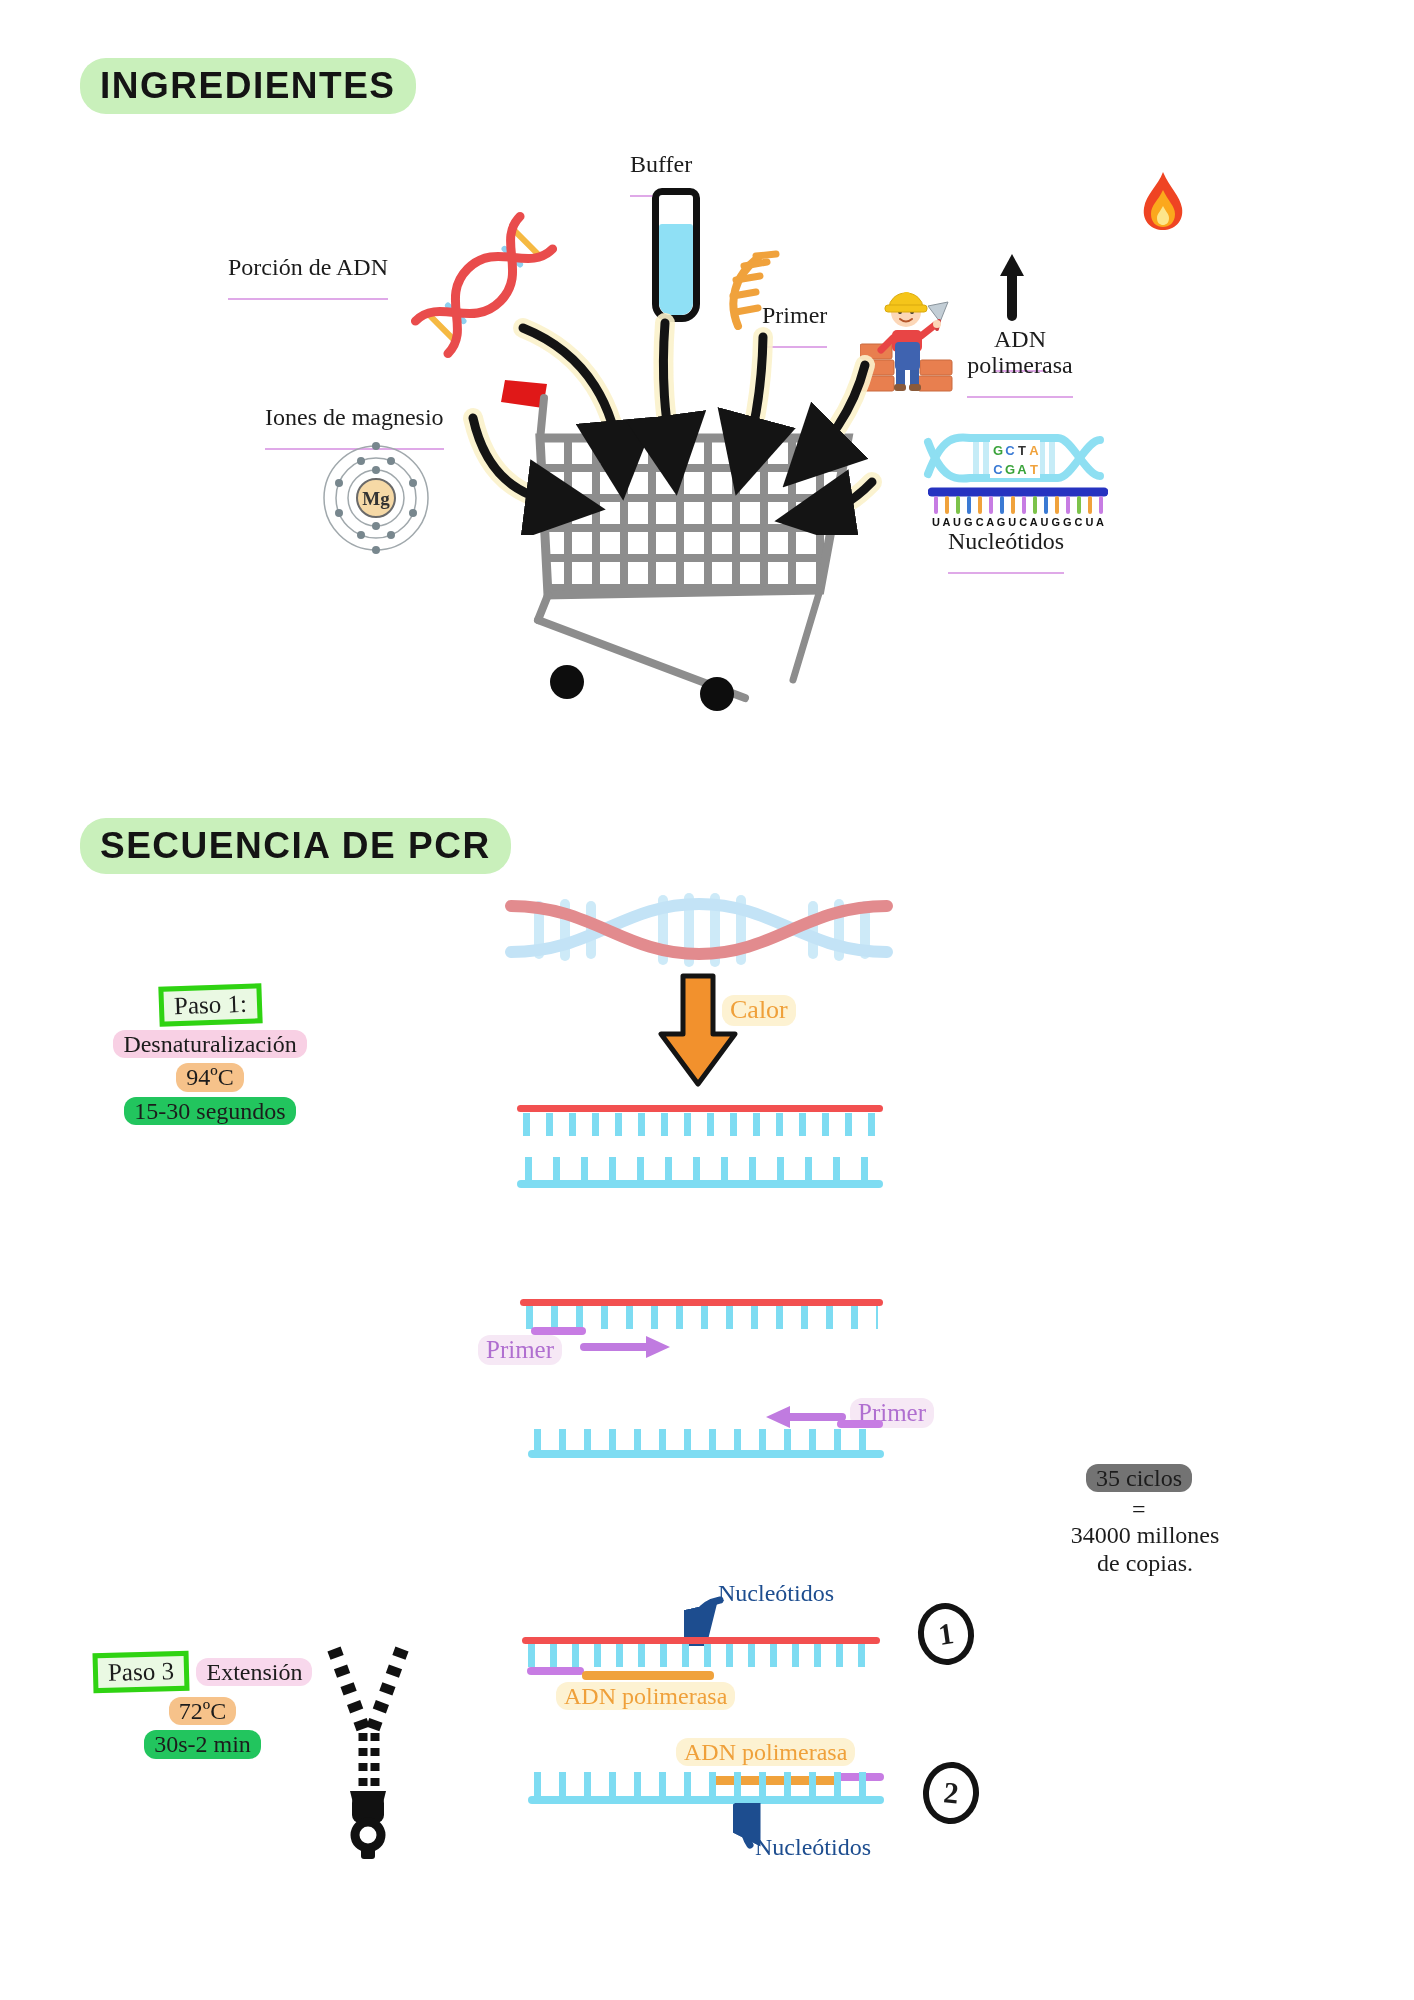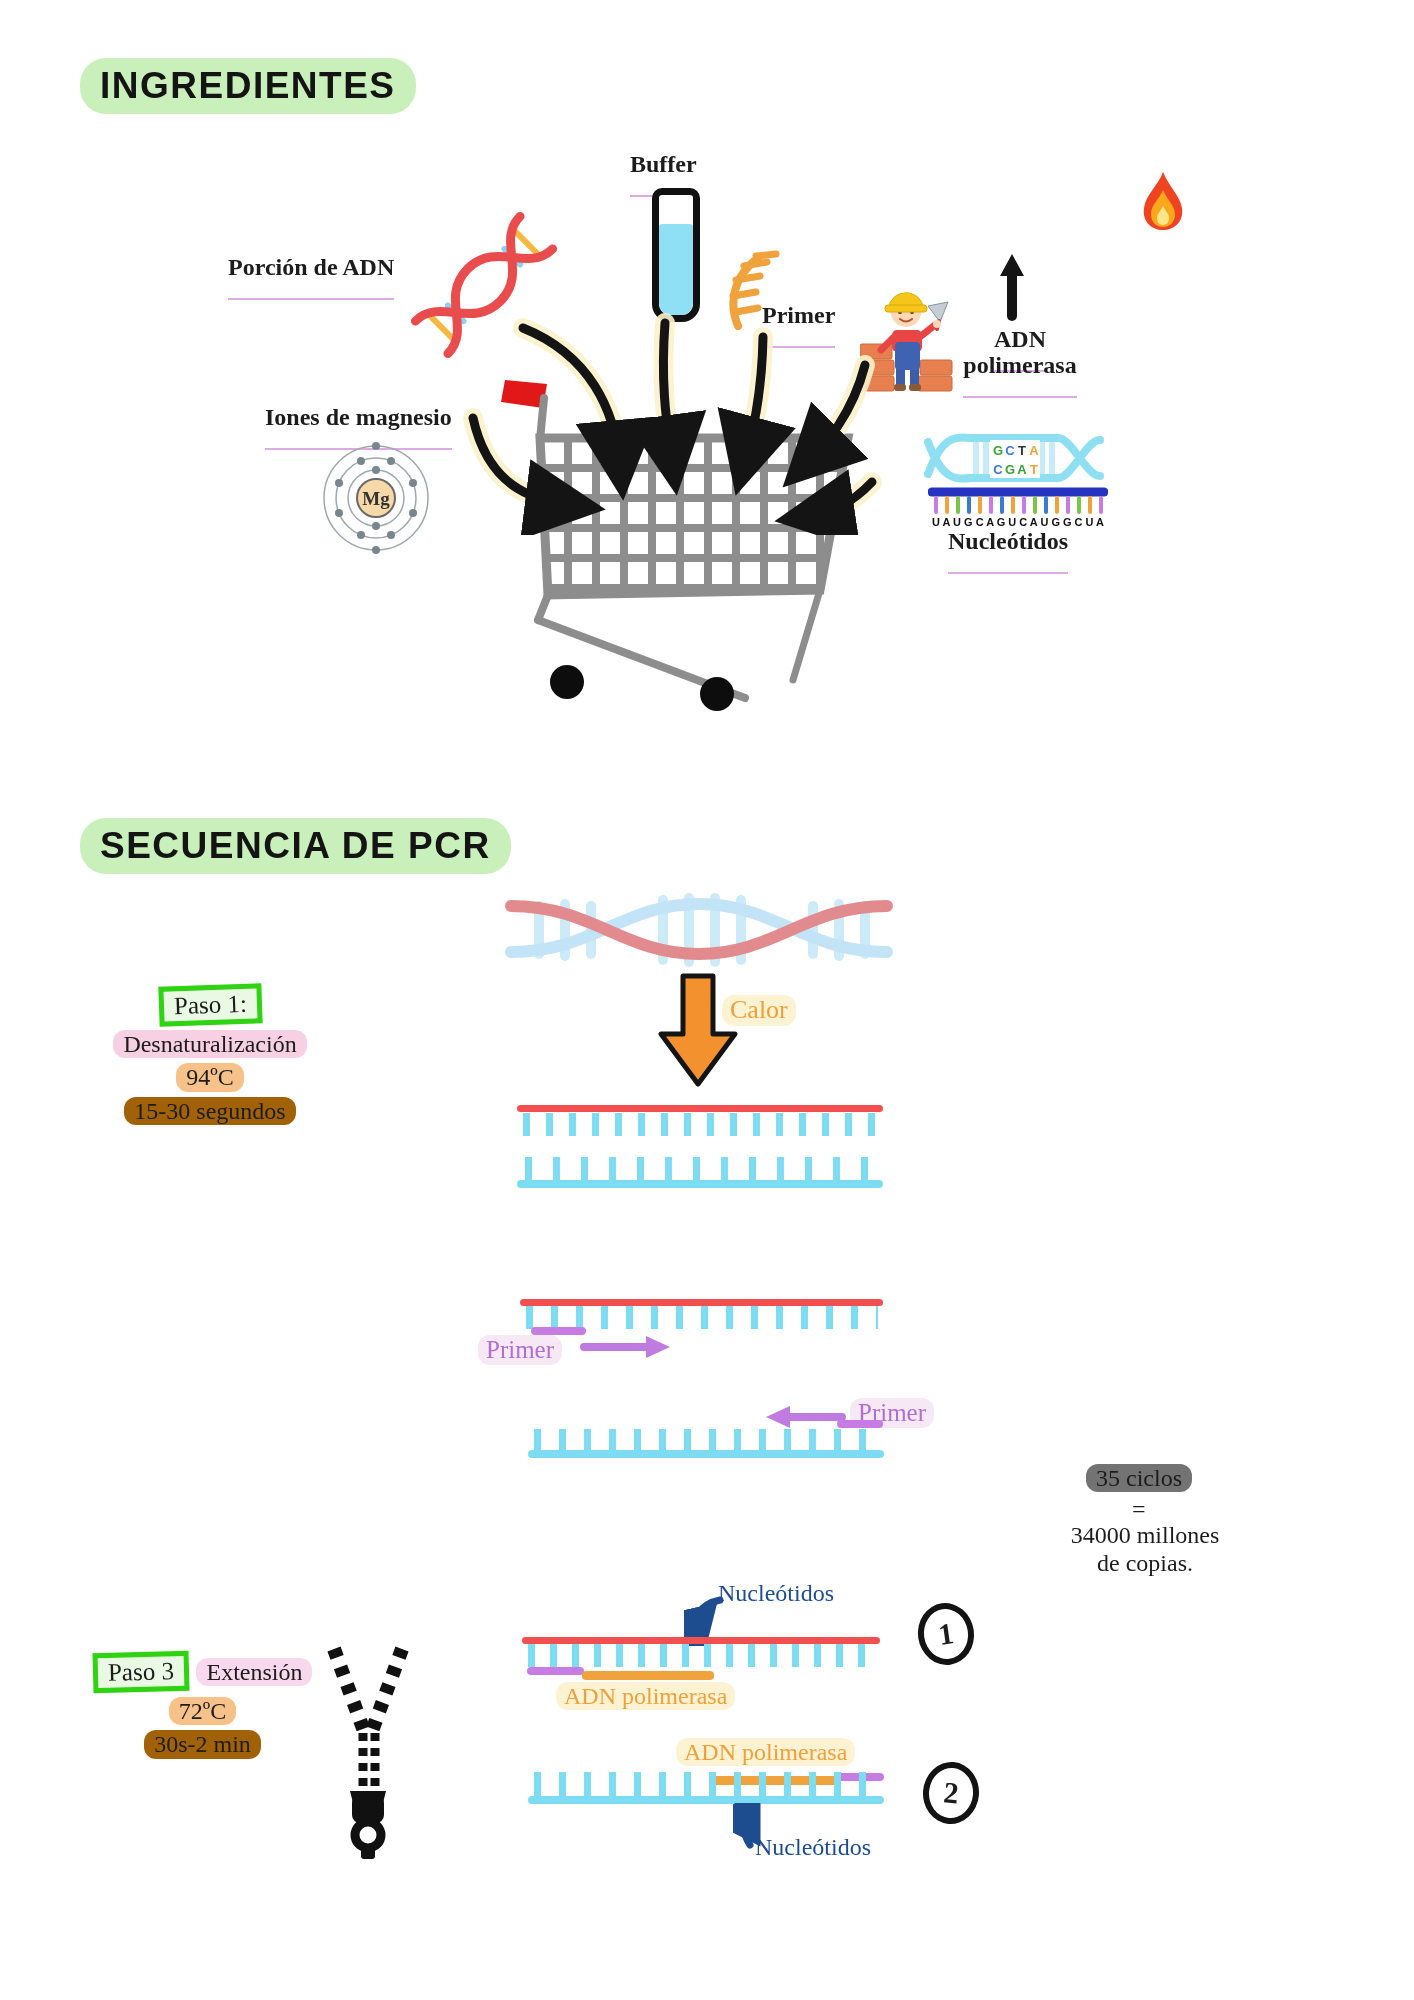--- a/index.html
+++ b/index.html
@@ -2,25 +2,25 @@
 <html><head>
 <meta charset="utf-8">
 <style>
   html,body{margin:0;padding:0;background:#fff;}
   #canvas{position:relative;width:1414px;height:2000px;background:#ffffff;overflow:hidden;
           font-family:"Liberation Serif", serif;color:#1c1c1c;}
   .abs{position:absolute;}
   .title{font-family:"Liberation Sans", sans-serif;font-weight:bold;font-size:37px;
          letter-spacing:1.5px;background:#c9f0bb;padding:7px 20px;border-radius:26px;color:#141414;}
   .lbl{font-size:24px;line-height:1.1;white-space:nowrap;}
-  .und{border-bottom:2px solid #dfa9e8;padding-bottom:18px;font-weight:bold;}
+  .und{border-bottom:2px solid #dfa9e8;padding-bottom:18px;}
   .ctr{text-align:center;}
   .pill-pink{background:#f8d0e4;border-radius:12px;padding:1px 10px;}
   .pill-orange{background:#f6c28a;border-radius:12px;padding:1px 10px;}
-  .pill-purple{background:#a16207;border-radius:12px;padding:1px 10px;}
+  .pill-purple{background:#22c55e;border-radius:12px;padding:1px 10px;}
   .pill-cream{background:#fdf2d2;border-radius:12px;padding:1px 8px;}
   .pill-fade{background:#f6e8f5;border-radius:12px;padding:1px 8px;}
   .paso-box{display:inline-block;border:5px solid #2fd312;background:#eaf9e3;
             padding:1px 10px;font-size:25px;white-space:nowrap;}
   .paso-col{display:flex;flex-direction:column;align-items:center;gap:5px;}
   .paso-row{display:flex;flex-direction:row;align-items:center;gap:8px;}
   .bar{position:absolute;height:7px;border-radius:4px;}
   .bar-red{background:#f25050;}
   .bar-blue{background:#7edcf2;height:8px;}
   .seg-purple{position:absolute;height:8px;border-radius:4px;background:#c77ce3;}

